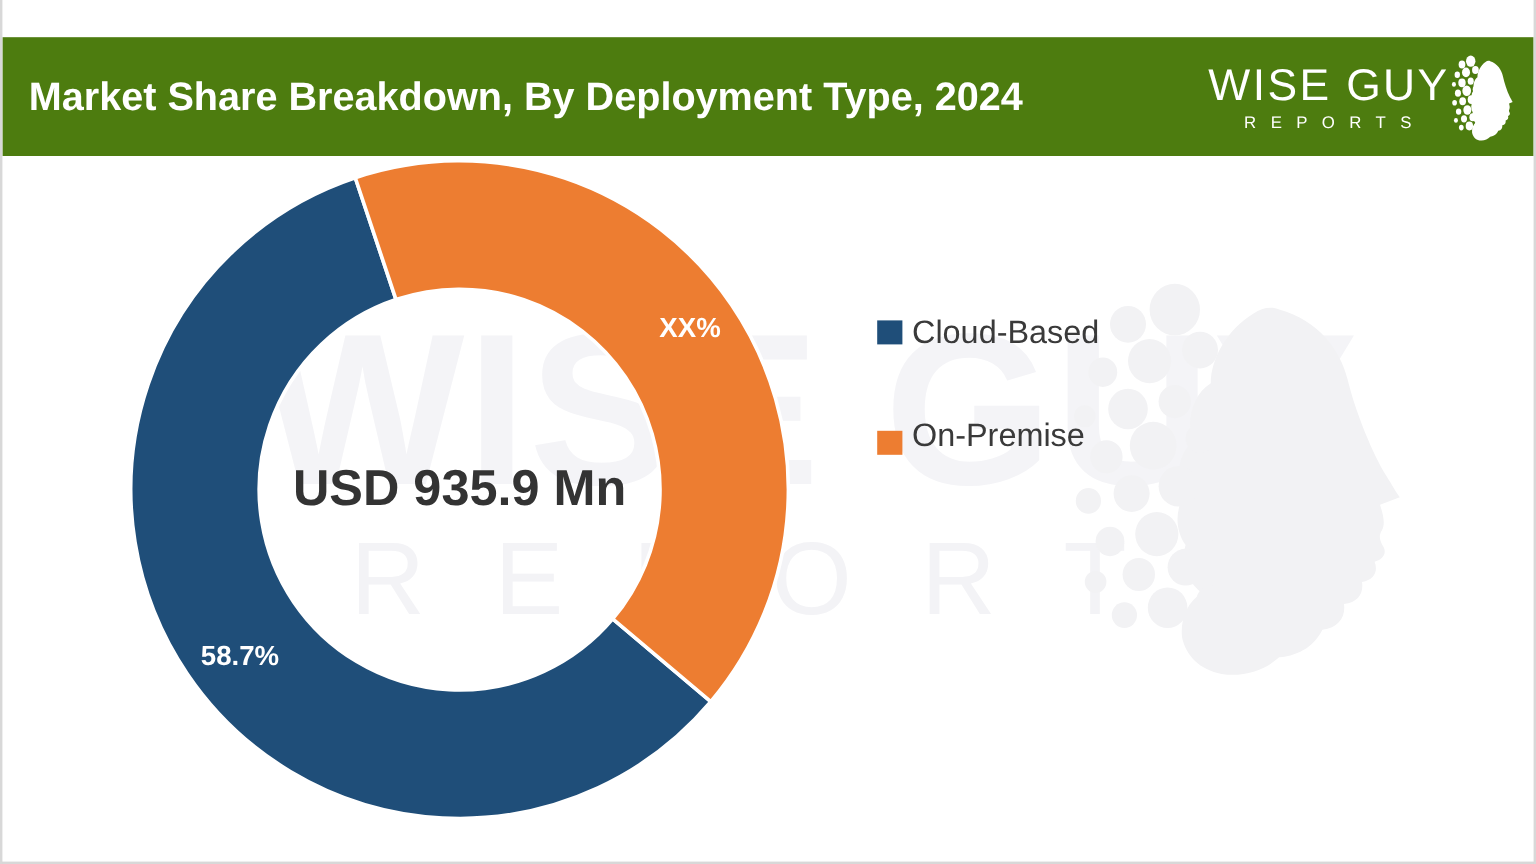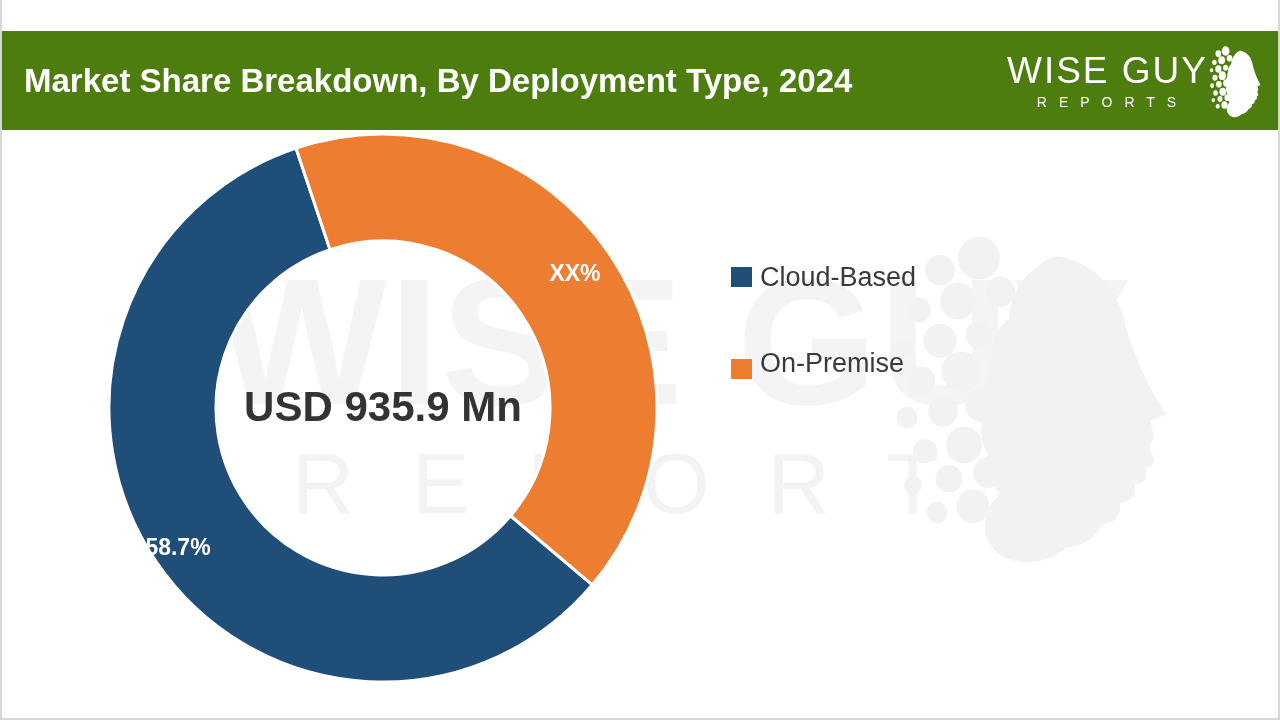--- a/index.html
+++ b/index.html
@@ -97,21 +97,21 @@
     <circle cx="66" cy="192" r="11"></circle>
       <circle cx="90" cy="188" r="8"></circle>
       <circle cx="104" cy="206" r="9"></circle>
   </svg>
 
   <svg class="donut-svg" width="1280" height="720" viewBox="0 0 1280 720" id="donut">
       <path d="M294.06 148.16 A274 274 0 1 0 590.34 584.78 L508.59 515.75 A167 167 0 1 1 328.01 249.63 Z" fill="#1F4E79" stroke="#ffffff" stroke-width="3" stroke-linejoin="round"></path>
       <path d="M590.34 584.78 A274 274 0 0 0 294.06 148.16 L328.01 249.63 A167 167 0 0 1 508.59 515.75 Z" fill="#ED7D31" stroke="#ffffff" stroke-width="3" stroke-linejoin="round"></path>
     </svg>
 
-  <div class="slice-label" style="left:176px; top:547px;">58.7%</div>
+  <div class="slice-label" style="left:198px; top:547px;">58.7%</div>
   <div class="slice-label" style="left:573px; top:273px;">XX%</div>
 
   <div class="center-label">USD 935.9 Mn</div>
 
   <div class="legend">
     <div class="legend-row row-0">
       <span class="swatch" style="background-color: rgb(31, 78, 121);"></span>
       <span class="legend-label">Cloud-Based</span>
     </div>
     <div class="legend-row row-1">

